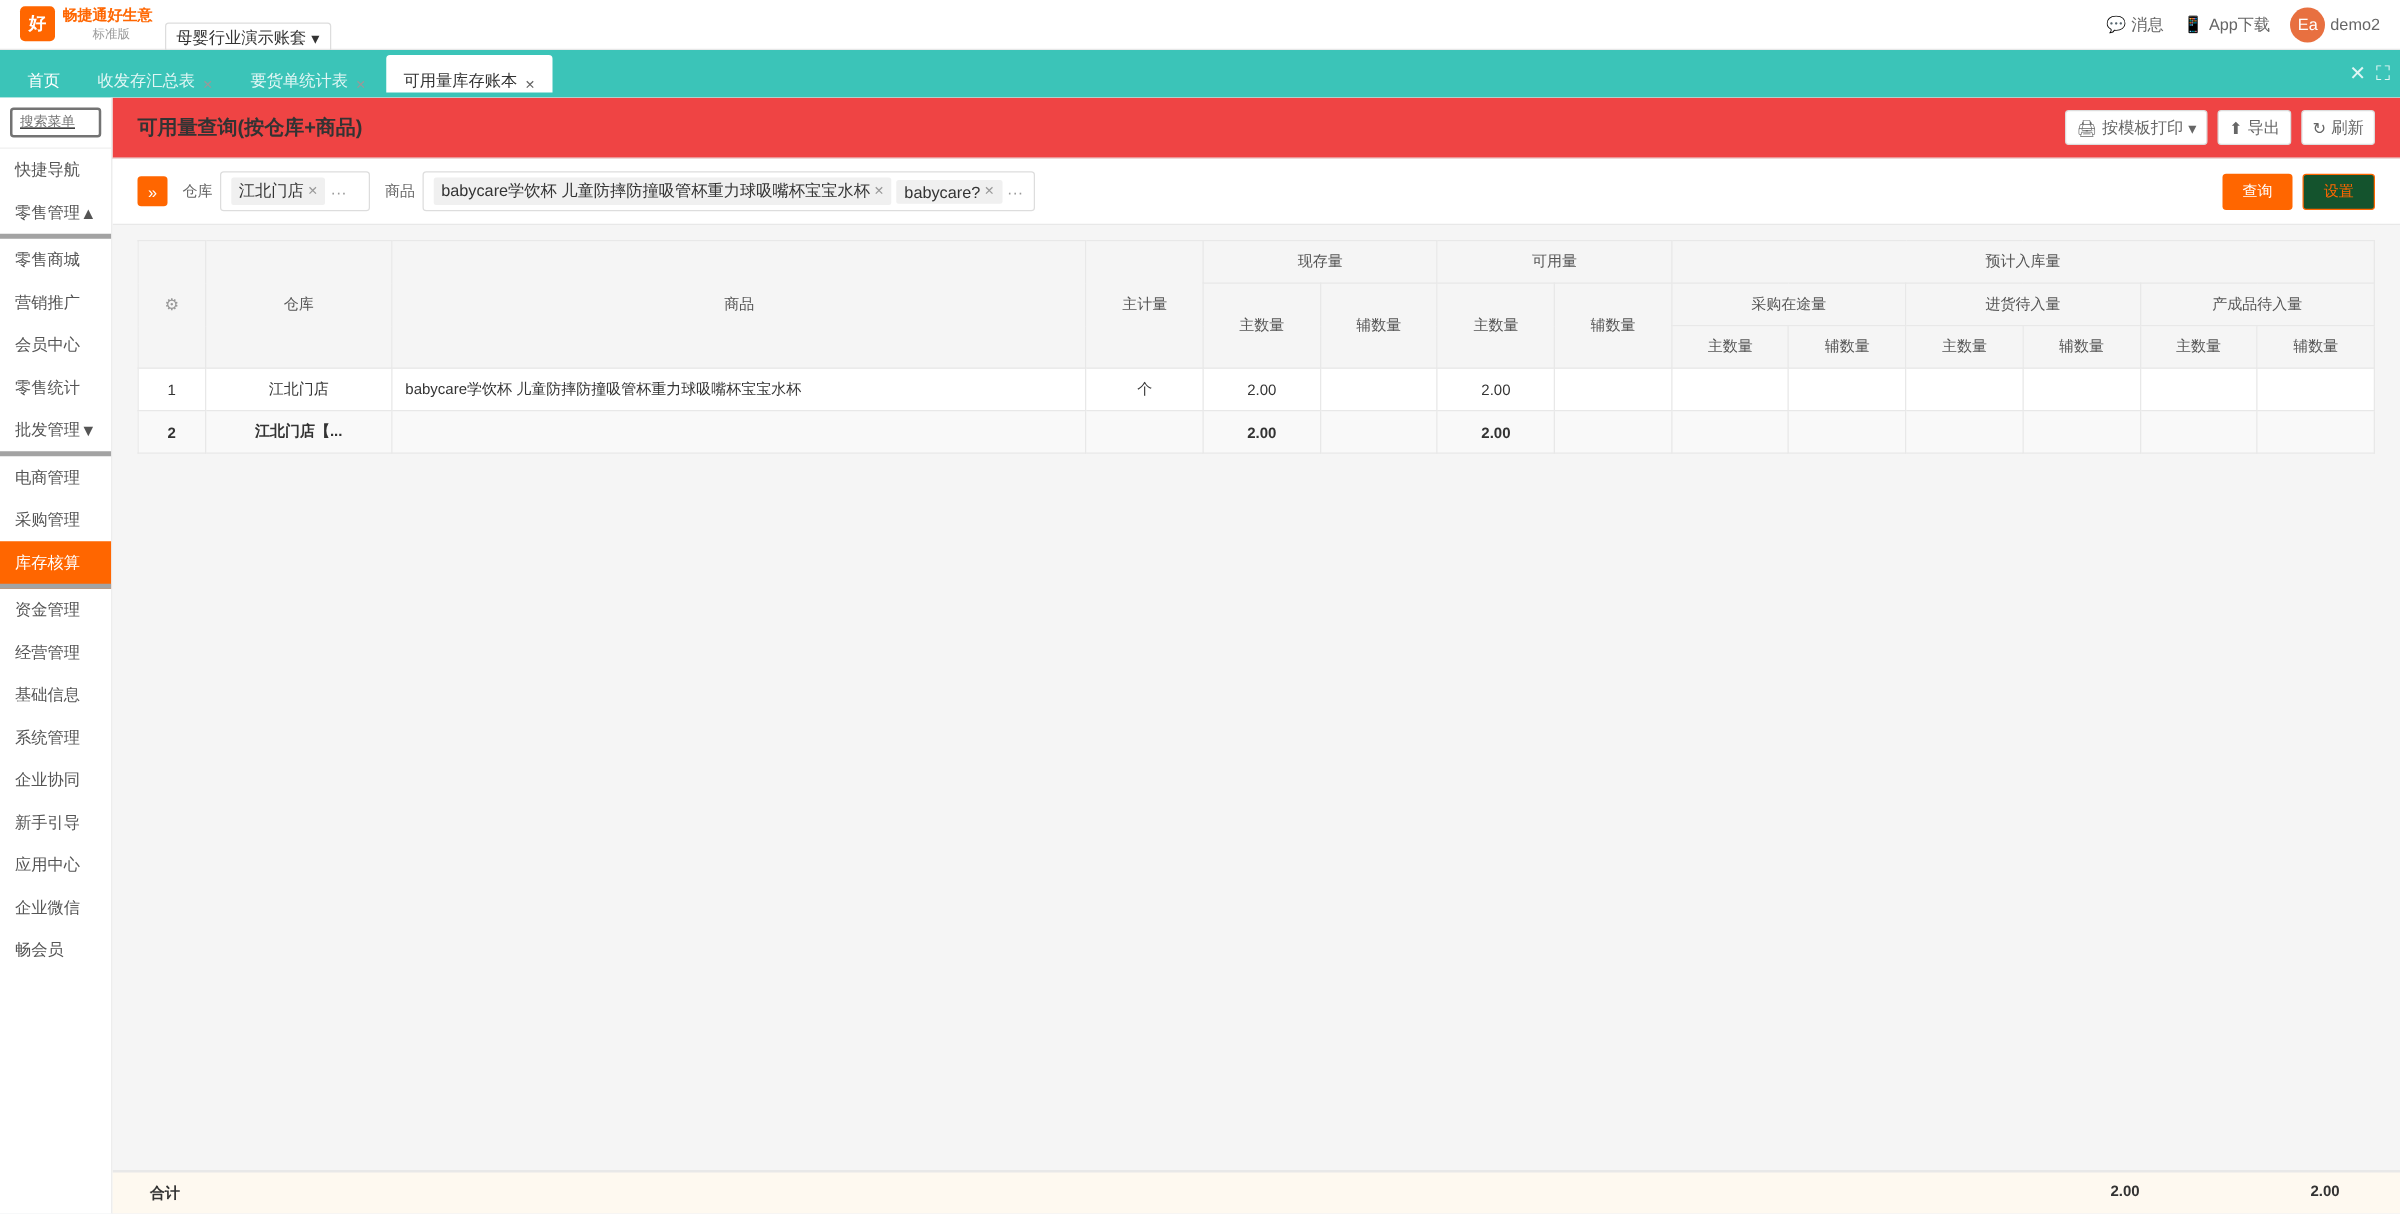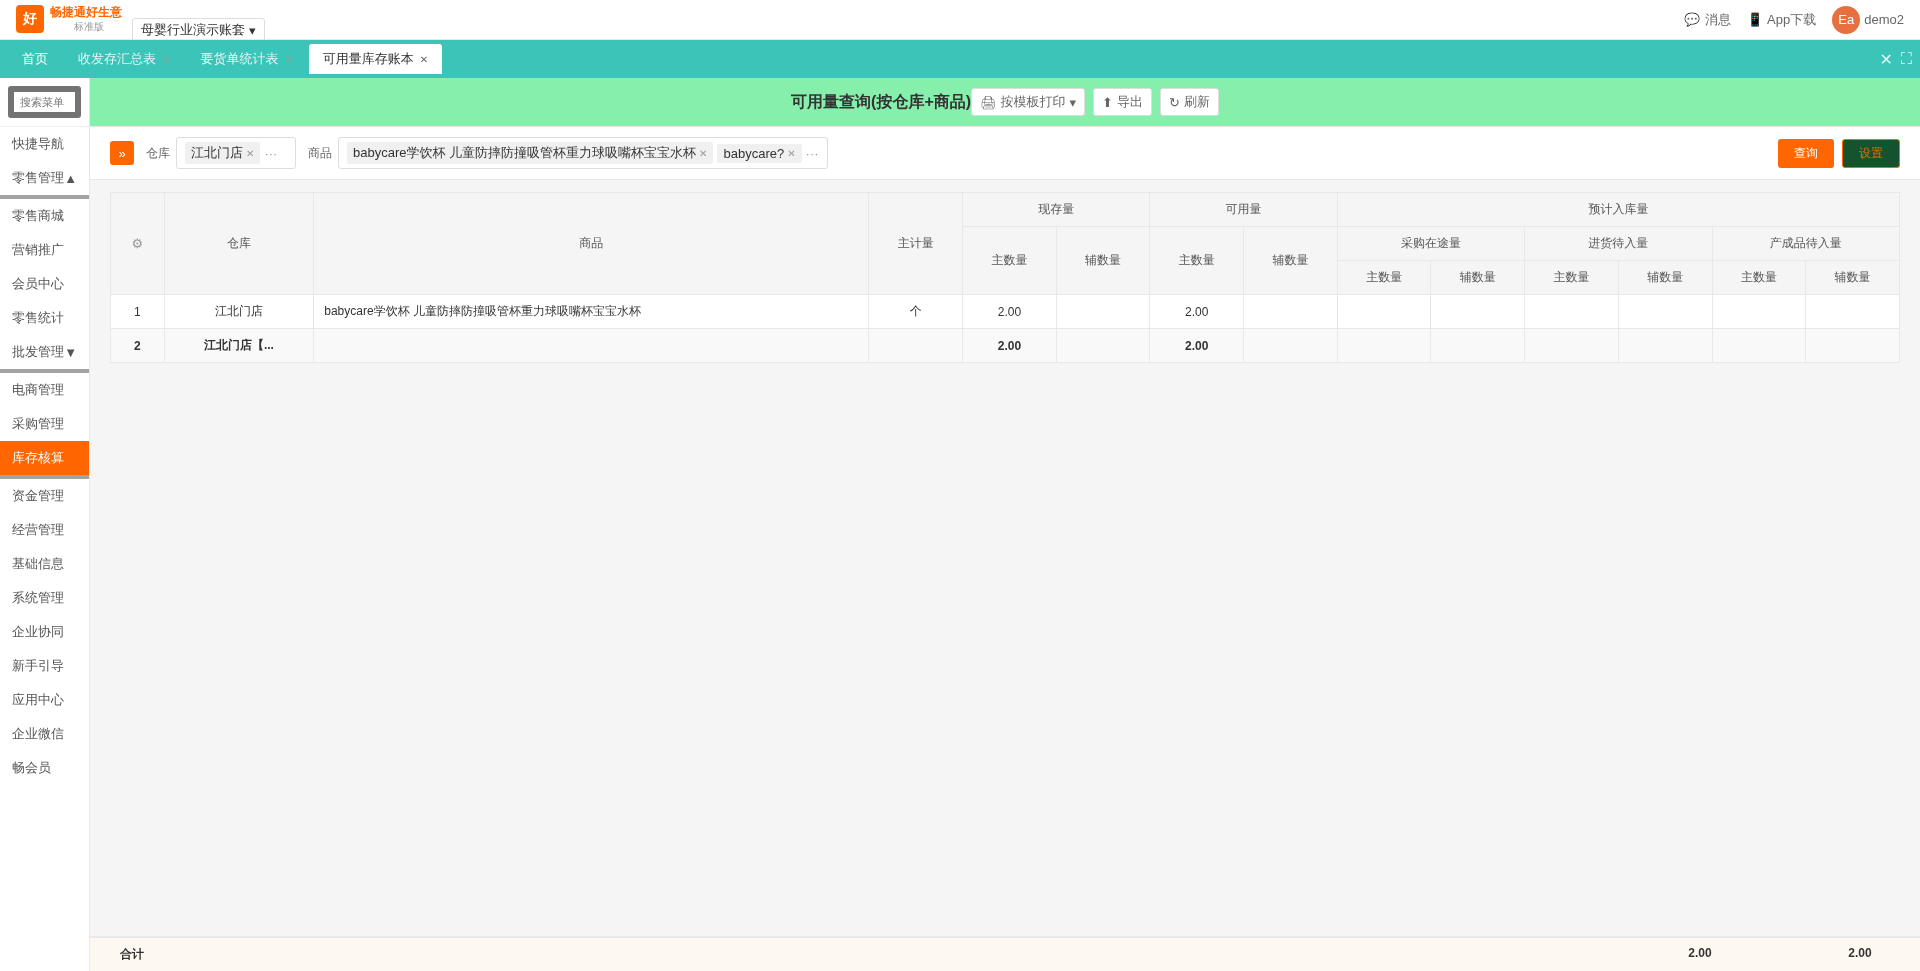--- a/index.html
+++ b/index.html
@@ -33,21 +33,21 @@
       display: flex;
       align-items: center;
       padding: 0 8px;
       flex-shrink: 0;
       gap: 2px;
     }
     .nav-tab {
       height: 30px;
       padding: 0 14px;
       display: flex;
-      align-items: center;
+      align-items: flex-end;
       gap: 6px;
       cursor: pointer;
       border-radius: 3px 3px 0 0;
       color: rgba(255,255,255,0.85);
       font-size: 13px;
       white-space: nowrap;
     }
     .nav-tab.active { background: #fff; color: #333; border-radius: 3px 3px 0 0; }
     .nav-tab .close-btn { font-size: 10px; color: #999; cursor: pointer; }
     .nav-tab.active .close-btn { color: #666; }
@@ -62,41 +62,41 @@
     .sidebar {
       width: 90px;
       background: #fff;
       border-right: 1px solid #e8e8e8;
       display: flex;
       flex-direction: column;
       flex-shrink: 0;
       overflow-y: auto;
     }
     .sidebar-search { padding: 8px; border-bottom: 1px solid #f0f0f0; }
-    .sidebar-search input { width: 100%; border: 6px solid #737373; border-radius: 3px; padding: 4px 6px; font-size: 11px; outline: none; }
+    .sidebar-search input { width: 100%; border: 2px solid #737373; border-radius: 3px; padding: 4px 6px; font-size: 11px; outline: none; text-decoration: underline; }
     .sidebar-nav-item { padding: 8px 12px; cursor: pointer; color: #555; font-size: 12px; }
     .sidebar-section { padding: 8px 12px; cursor: pointer; display: flex; align-items: center; justify-content: space-between; font-size: 12px; color: #555; border-bottom: 4px solid #a3a3a3; }
     .sidebar-section.active { background: #ff6600; color: white; }
 
     
     .content-area {
       flex: 1;
       overflow: auto;
       display: flex;
       flex-direction: column;
       background: #f5f5f5;
     }
 
     
     .page-header {
-      background: #86efac;
+      background: #ef4444;
       padding: 10px 20px;
       display: flex;
       align-items: center;
-      justify-content: center;
+      justify-content: space-between;
       border-bottom: 1px solid #e8e8e8;
       flex-shrink: 0;
     }
     .page-title { font-size: 16px; font-weight: bold; color: #333; }
     .page-actions { display: flex; align-items: center; gap: 8px; }
     .page-action-btn {
       display: flex; align-items: center; gap: 4px;
       color: #666; cursor: pointer; font-size: 12px;
       padding: 4px 8px; border: 1px solid #ddd; border-radius: 3px;
       background: #fff;

